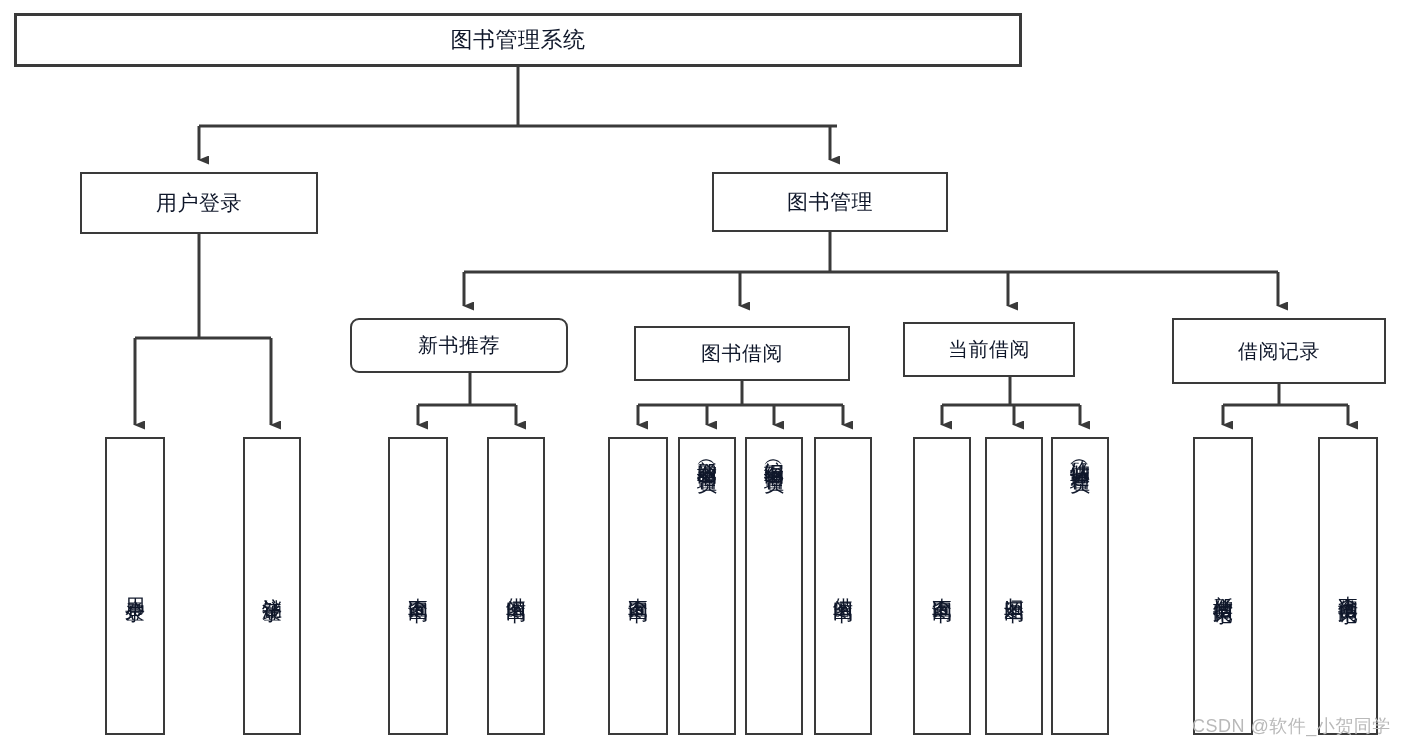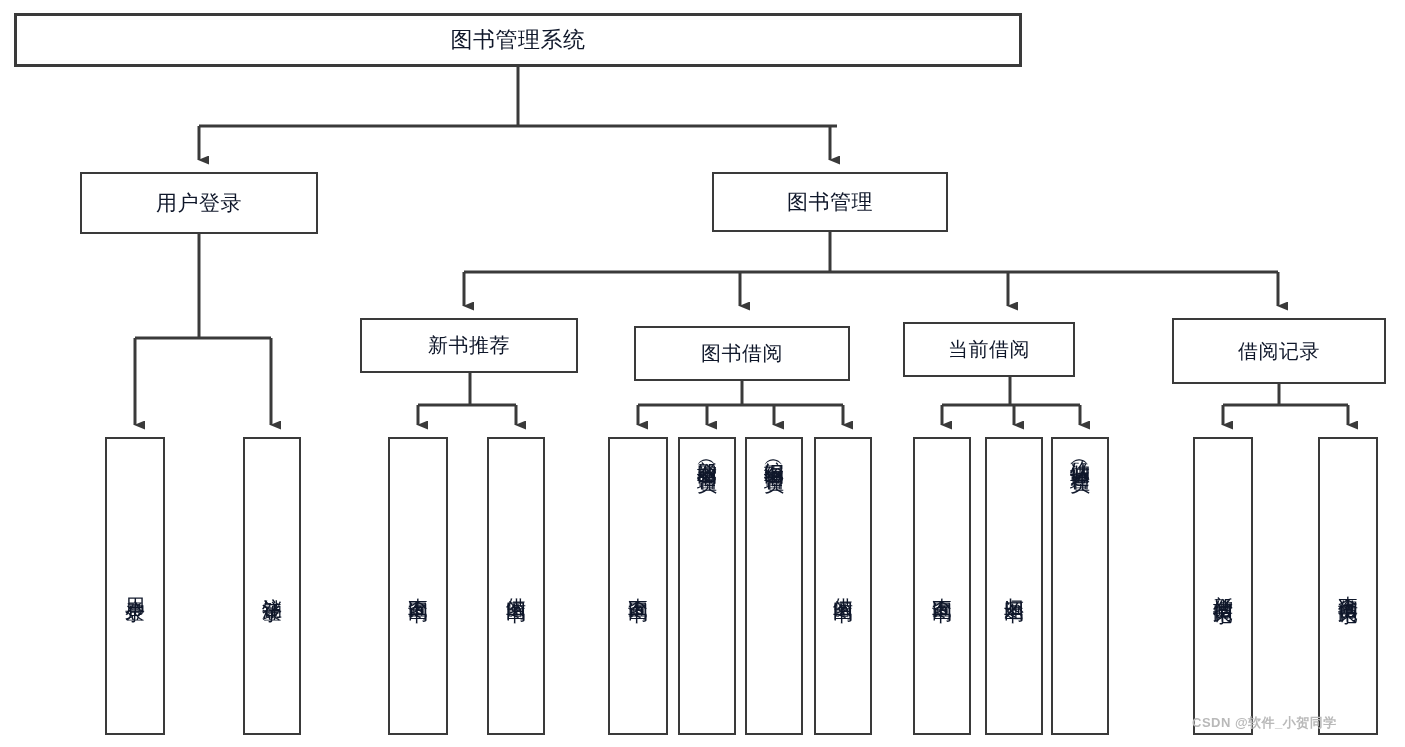--- a/index.html
+++ b/index.html
@@ -66,26 +66,25 @@
     height: auto;
     max-height: 100%;
   }
   .node-leaf.centered {
     align-items: center;
     padding-top: 0;
   }
   .watermark {
     position: absolute;
     color: #b9b9b9;
-    font-size: 13px;
+    font-size: 18px;
     letter-spacing: 0.5px;
     white-space: nowrap;
     z-index: 3;
     user-select: none;
-    font-weight: bold;
   }
 </style>
 </head>
 <body>
 
 <div id="diagram-root">
 
   <svg id="connector-layer" width="1405" height="747" viewBox="0 0 1405 747">
     <defs>
       <marker id="arrowhead" markerWidth="9" markerHeight="11" refX="4.5" refY="10" orient="auto" markerUnits="userSpaceOnUse">
@@ -140,21 +139,21 @@
     <span class="node-label">图书管理系统</span>
   </div>
 
   <div class="node node-level1" style="left:80px; top:172px; width:238px; height:62px;">
     <span class="node-label">用户登录</span>
   </div>
   <div class="node node-level1" style="left:712px; top:172px; width:236px; height:60px;">
     <span class="node-label">图书管理</span>
   </div>
 
-  <div class="node node-level2" style="left:360px; top:318px; width:218px; height:55px;">
+  <div class="node node-level2" style="left:350px; top:318px; width:218px; height:55px;border-radius:9px;">
     <span class="node-label">新书推荐</span>
   </div>
   <div class="node node-level2" style="left:634px; top:326px; width:216px; height:55px;">
     <span class="node-label">图书借阅</span>
   </div>
   <div class="node node-level2" style="left:903px; top:322px; width:172px; height:55px;">
     <span class="node-label">当前借阅</span>
   </div>
   <div class="node node-level2" style="left:1172px; top:318px; width:214px; height:66px;">
     <span class="node-label">借阅记录</span>

